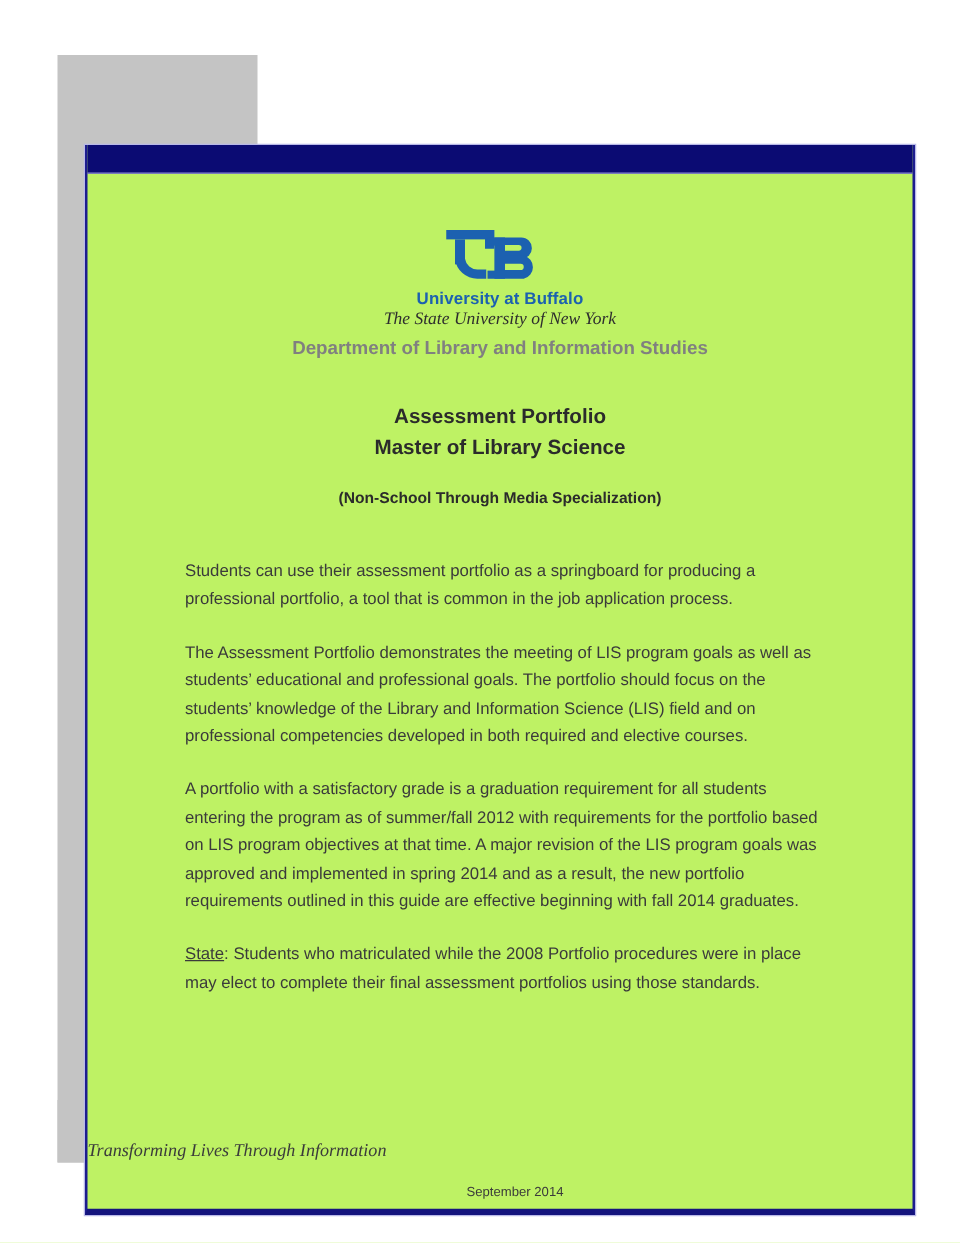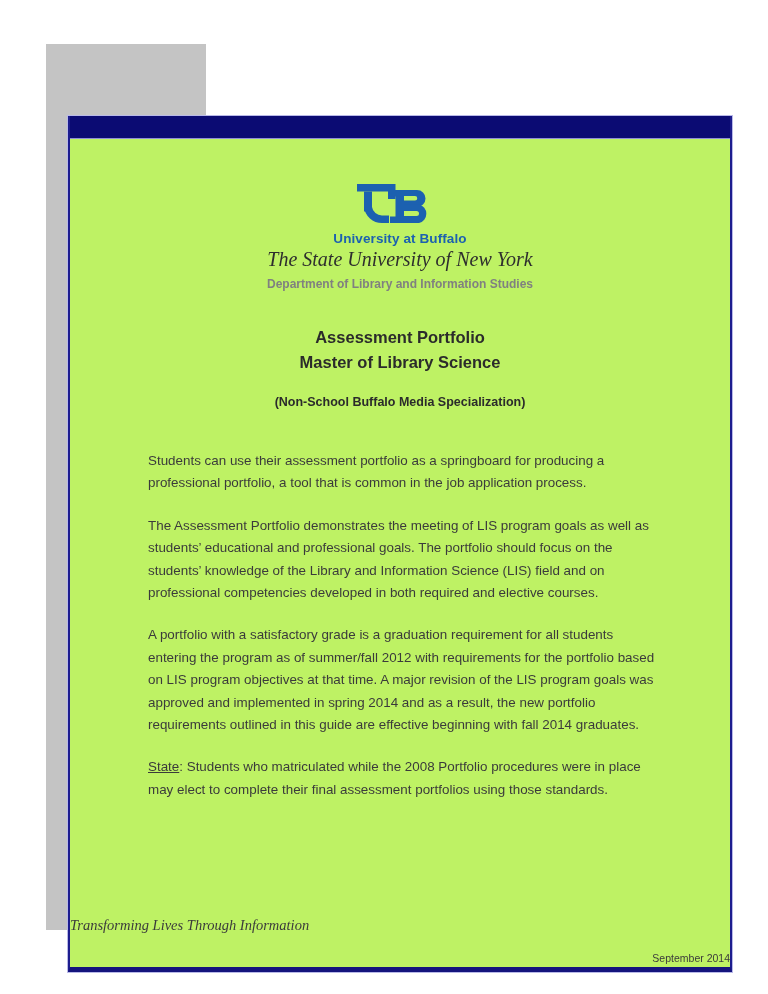--- a/index.html
+++ b/index.html
@@ -83,28 +83,28 @@
     font-family: "Liberation Sans", sans-serif;
     font-weight: bold;
     font-size: 13.5px;
     letter-spacing: 0.1px;
     color: #1c61b0;
   }
   .suny-line {
     margin-top: 2px;
     font-family: "Liberation Serif", serif;
     font-style: italic;
-    font-size: 20px;
+    font-size: 14px;
     color: #2e2e2e;
   }
   .dept-line {
     margin-top: 6px;
     font-family: "Liberation Sans", sans-serif;
     font-weight: bold;
-    font-size: 12px;
+    font-size: 15px;
     color: #808080;
     text-align: center;
   }
 
   
   .doc-title {
     margin-top: 34px;
     text-align: center;
     font-weight: bold;
     font-size: 16.5px;
@@ -143,21 +143,21 @@
   
   .tagline {
     margin-top: 116px;
     font-family: "Liberation Serif", serif;
     font-style: italic;
     font-size: 14.5px;
     color: #3b3b3b;
   }
   .docdate {
     margin-top: 18px;
-    text-align: right;
+    text-align: center;
     font-size: 10.5px;
     color: #3b3b3b;
     padding-left: 24px;
   }
 </style>
 </head>
 <body>
 
 <div id="page-shadow"></div>
 <div id="page-shadow-bottom"></div>
@@ -196,21 +196,21 @@
       <div class="univ-name">University at Buffalo</div>
       <div class="suny-line">The State University of New York</div>
       <div class="dept-line">Department of Library and Information Studies</div>
     </div>
 
     <div class="doc-title">
       <div>Assessment Portfolio</div>
       <div>Master of Library Science</div>
     </div>
 
-    <div class="doc-subtitle">(Non-School Buffalo Media Specialization)</div>
+    <div class="doc-subtitle">(Non-School Through Media Specialization)</div>
 
     <div class="body-wrap">
       <p class="para">Students can use their assessment portfolio as a springboard for producing a professional portfolio, a tool that is common in the job application process.</p>
       <p class="para">The Assessment Portfolio demonstrates the meeting of LIS program goals as well as students’ educational and professional goals.  The portfolio should focus on the students’ knowledge of the Library and Information Science (LIS) field and on professional competencies developed in both required and elective courses.</p>
       <p class="para">A portfolio with a satisfactory grade is a graduation requirement for all students entering the program as of summer/fall 2012 with requirements for the portfolio based on LIS program objectives at that time.  A major revision of the LIS program goals was approved and implemented in spring 2014 and as a result, the new portfolio requirements outlined in this guide are effective beginning with fall 2014 graduates.</p>
       <p class="para note"><span class="note-label">State</span><span>:  Students who matriculated while the 2008 Portfolio procedures were in place may elect to complete their final assessment portfolios using those standards.</span></p>
     </div>
 
     <div class="tagline">Transforming Lives Through Information</div>
     <div class="docdate">September 2014</div>

